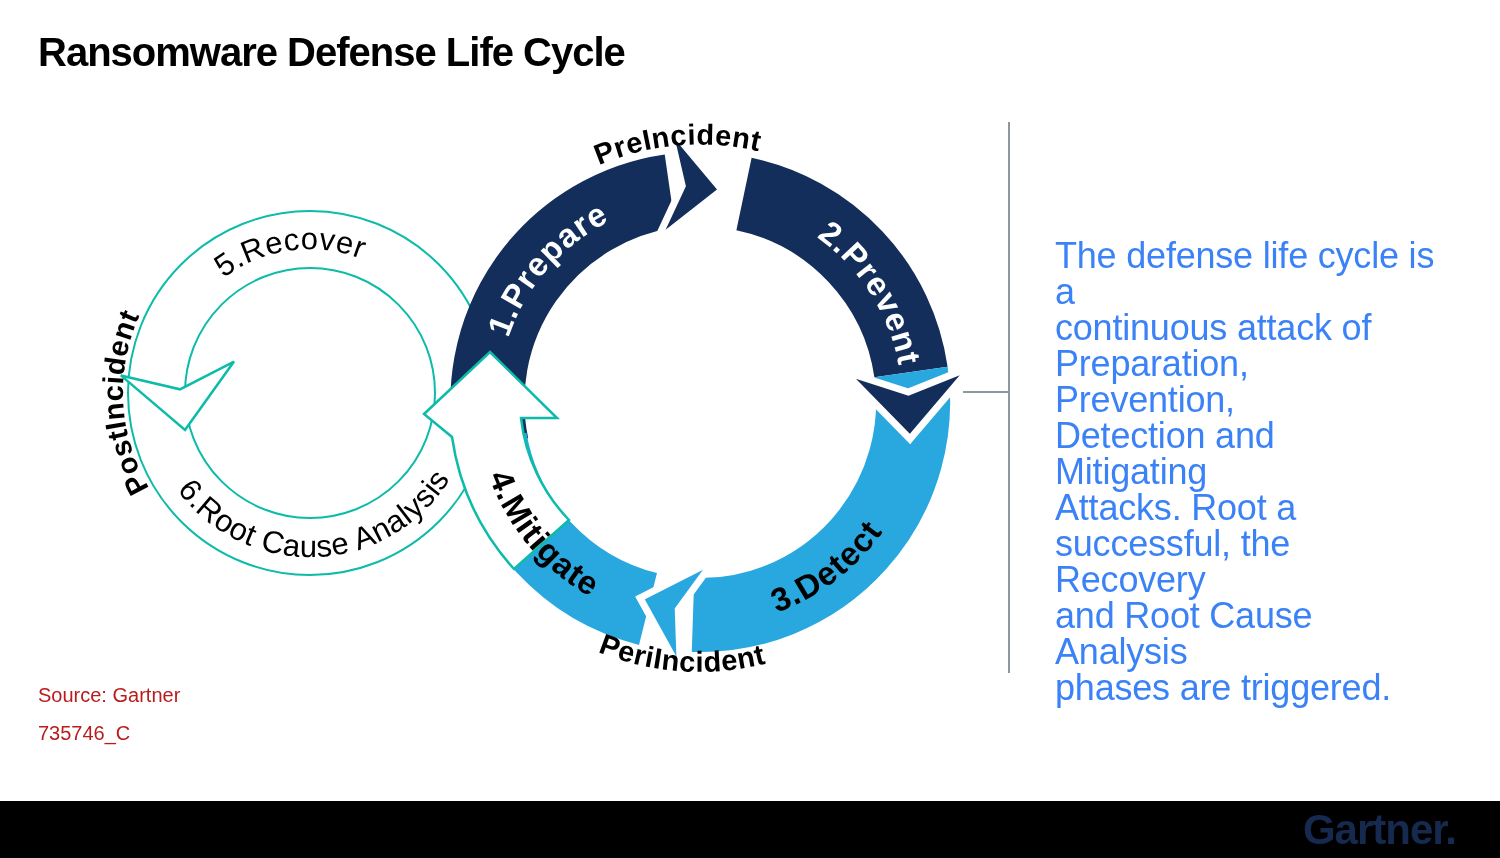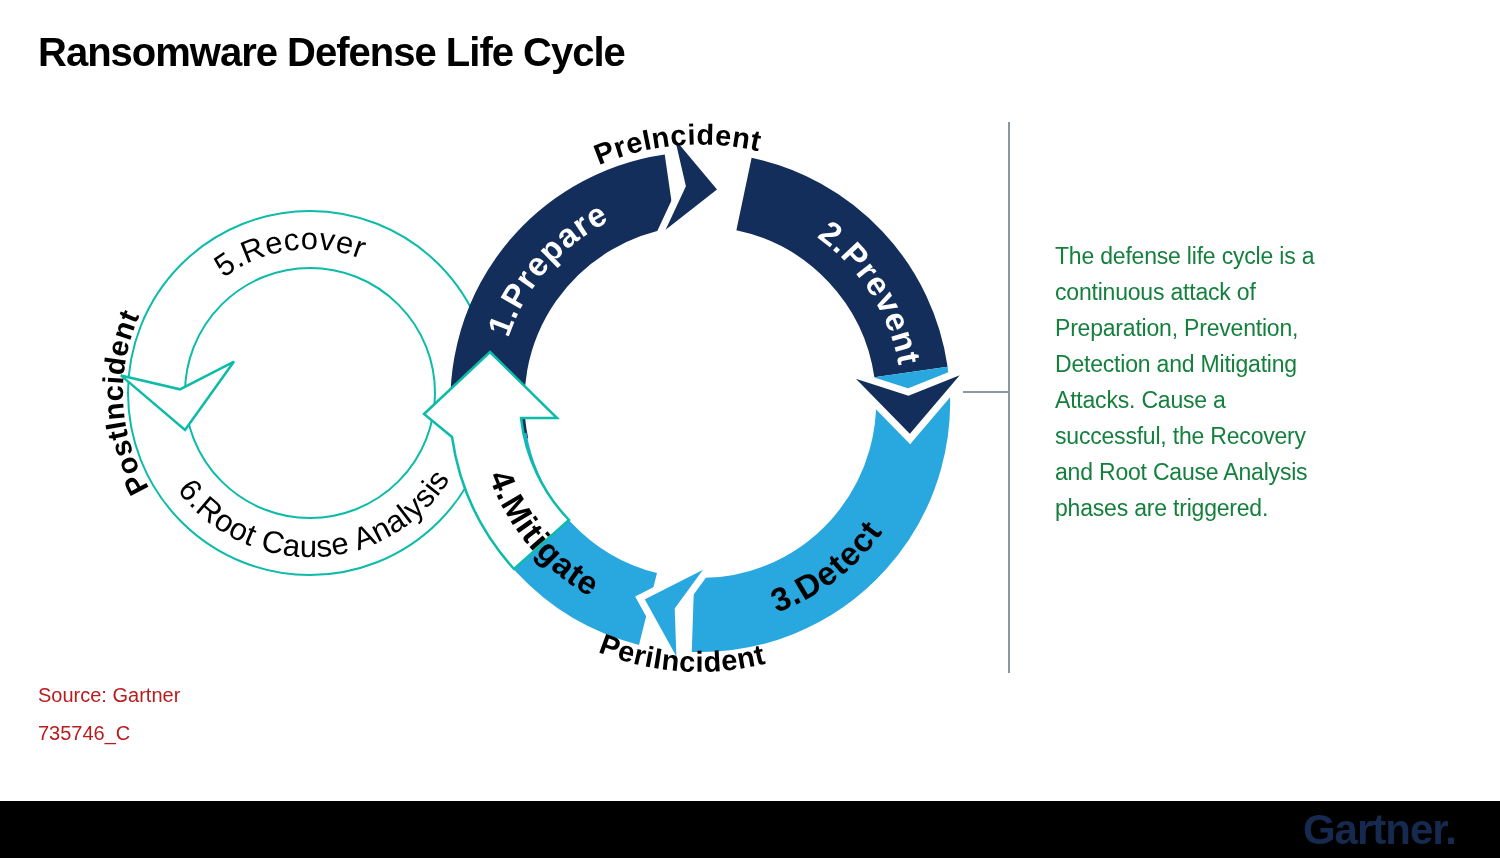--- a/index.html
+++ b/index.html
@@ -12,22 +12,22 @@
   .arrowhead{stroke:#ffffff;stroke-width:7;stroke-linejoin:miter;}
   .white-arrow{fill:#ffffff;stroke-width:2.5;stroke-linejoin:miter;}
   .ring-outline{fill:#ffffff;stroke-width:2;}
   .connector{stroke:#8e989c;stroke-width:2;}
   .arc-label{font-family:"Liberation Sans",sans-serif;font-size:33px;font-weight:700;letter-spacing:1px;}
   .arc-label.on-navy{fill:#ffffff;}
   .arc-label.on-blue{fill:#000000;}
   .arc-label.thin{font-weight:400;font-size:31px;letter-spacing:0.5px;}
   .stage-label{font-family:"Liberation Sans",sans-serif;font-size:29px;font-weight:700;
                letter-spacing:0.5px;fill:#000;}
-  #description{position:absolute;left:1055px;top:238px;width:380px;font-size:23px;
-               line-height:36px;color:#15803d;letter-spacing:-0.2px;}
+  #description{position:absolute;left:1055px;top:238px;width:380px;font-size:36px;
+               line-height:36px;color:#3b82f6;letter-spacing:-0.2px;}
   #description .bold{font-weight:400;}
   #source-block{position:absolute;left:38px;top:676px;color:#b91c1c;font-size:20px;line-height:38px;}
   #footer-bar{position:absolute;left:0;top:801px;width:1500px;height:57px;background:#000;
               display:flex;align-items:center;justify-content:flex-end;}
   #footer-logo{color:#152a4e;font-size:42px;font-weight:700;letter-spacing:-1px;
                margin-right:44px;line-height:57px;}
 </style>
 </head>
 <body>
 
@@ -96,21 +96,21 @@
     <text class="stage-label">
       <textPath href="#tp-postincident" startOffset="50%" text-anchor="middle">PostIncident</textPath>
     </text>
   </svg>
 
   <div id="description">
       <div><span>The defense life cycle is a</span></div>
       <div><span>continuous attack of</span></div>
       <div><span class="bold">Preparation, Prevention,</span></div>
       <div><span class="bold">Detection and Mitigating</span></div>
-      <div><span class="bold">Attacks</span><span>. Cause a</span></div>
+      <div><span class="bold">Attacks</span><span>. Root a</span></div>
       <div><span>successful, the </span><span class="bold">Recovery</span></div>
       <div><span>and </span><span class="bold">Root Cause Analysis</span></div>
       <div><span>phases are triggered.</span></div>
     </div>
 
   <div id="source-block">
     <div>Source: Gartner</div>
     <div>735746_C</div>
   </div>
 

